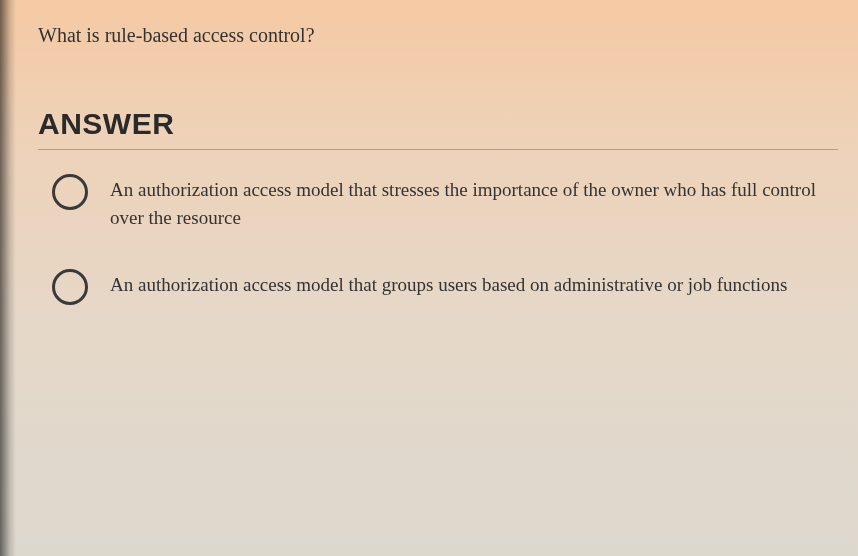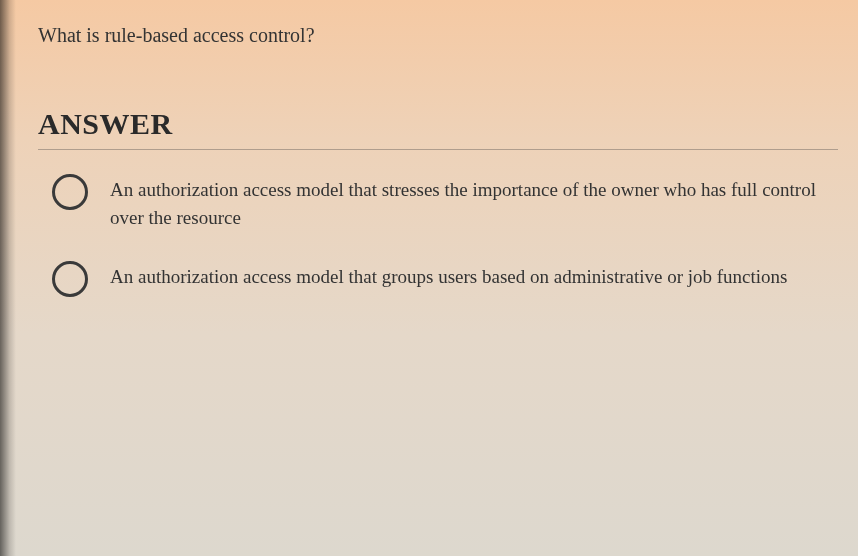--- a/index.html
+++ b/index.html
@@ -27,36 +27,36 @@
     width: 16px;
     background: linear-gradient(90deg, rgba(0,0,0,0.55) 0%, rgba(0,0,0,0.15) 60%, rgba(0,0,0,0) 100%);
     pointer-events: none;
   }
   .question {
     font-size: 20px;
     margin: 4px 0 60px 0;
     color: #333;
   }
   .answer-heading {
-    font-family: Liberation Serif, serif;
+    font-family: Liberation Sans, sans-serif;
     font-size: 30px;
     font-weight: 700;
     letter-spacing: 0.5px;
     margin: 0 0 8px 0;
     color: #2a2a2a;
   }
   .divider {
     border: none;
     border-top: 1px solid rgba(60,60,60,0.35);
     margin: 0 0 22px 0;
   }
   .options {
     display: flex;
     flex-direction: column;
-    gap: 28px;
+    gap: 36px;
     padding-left: 14px;
   }
   .option {
     display: flex;
     align-items: flex-start;
     gap: 22px;
   }
   .radio {
     flex: 0 0 auto;
     width: 36px;

